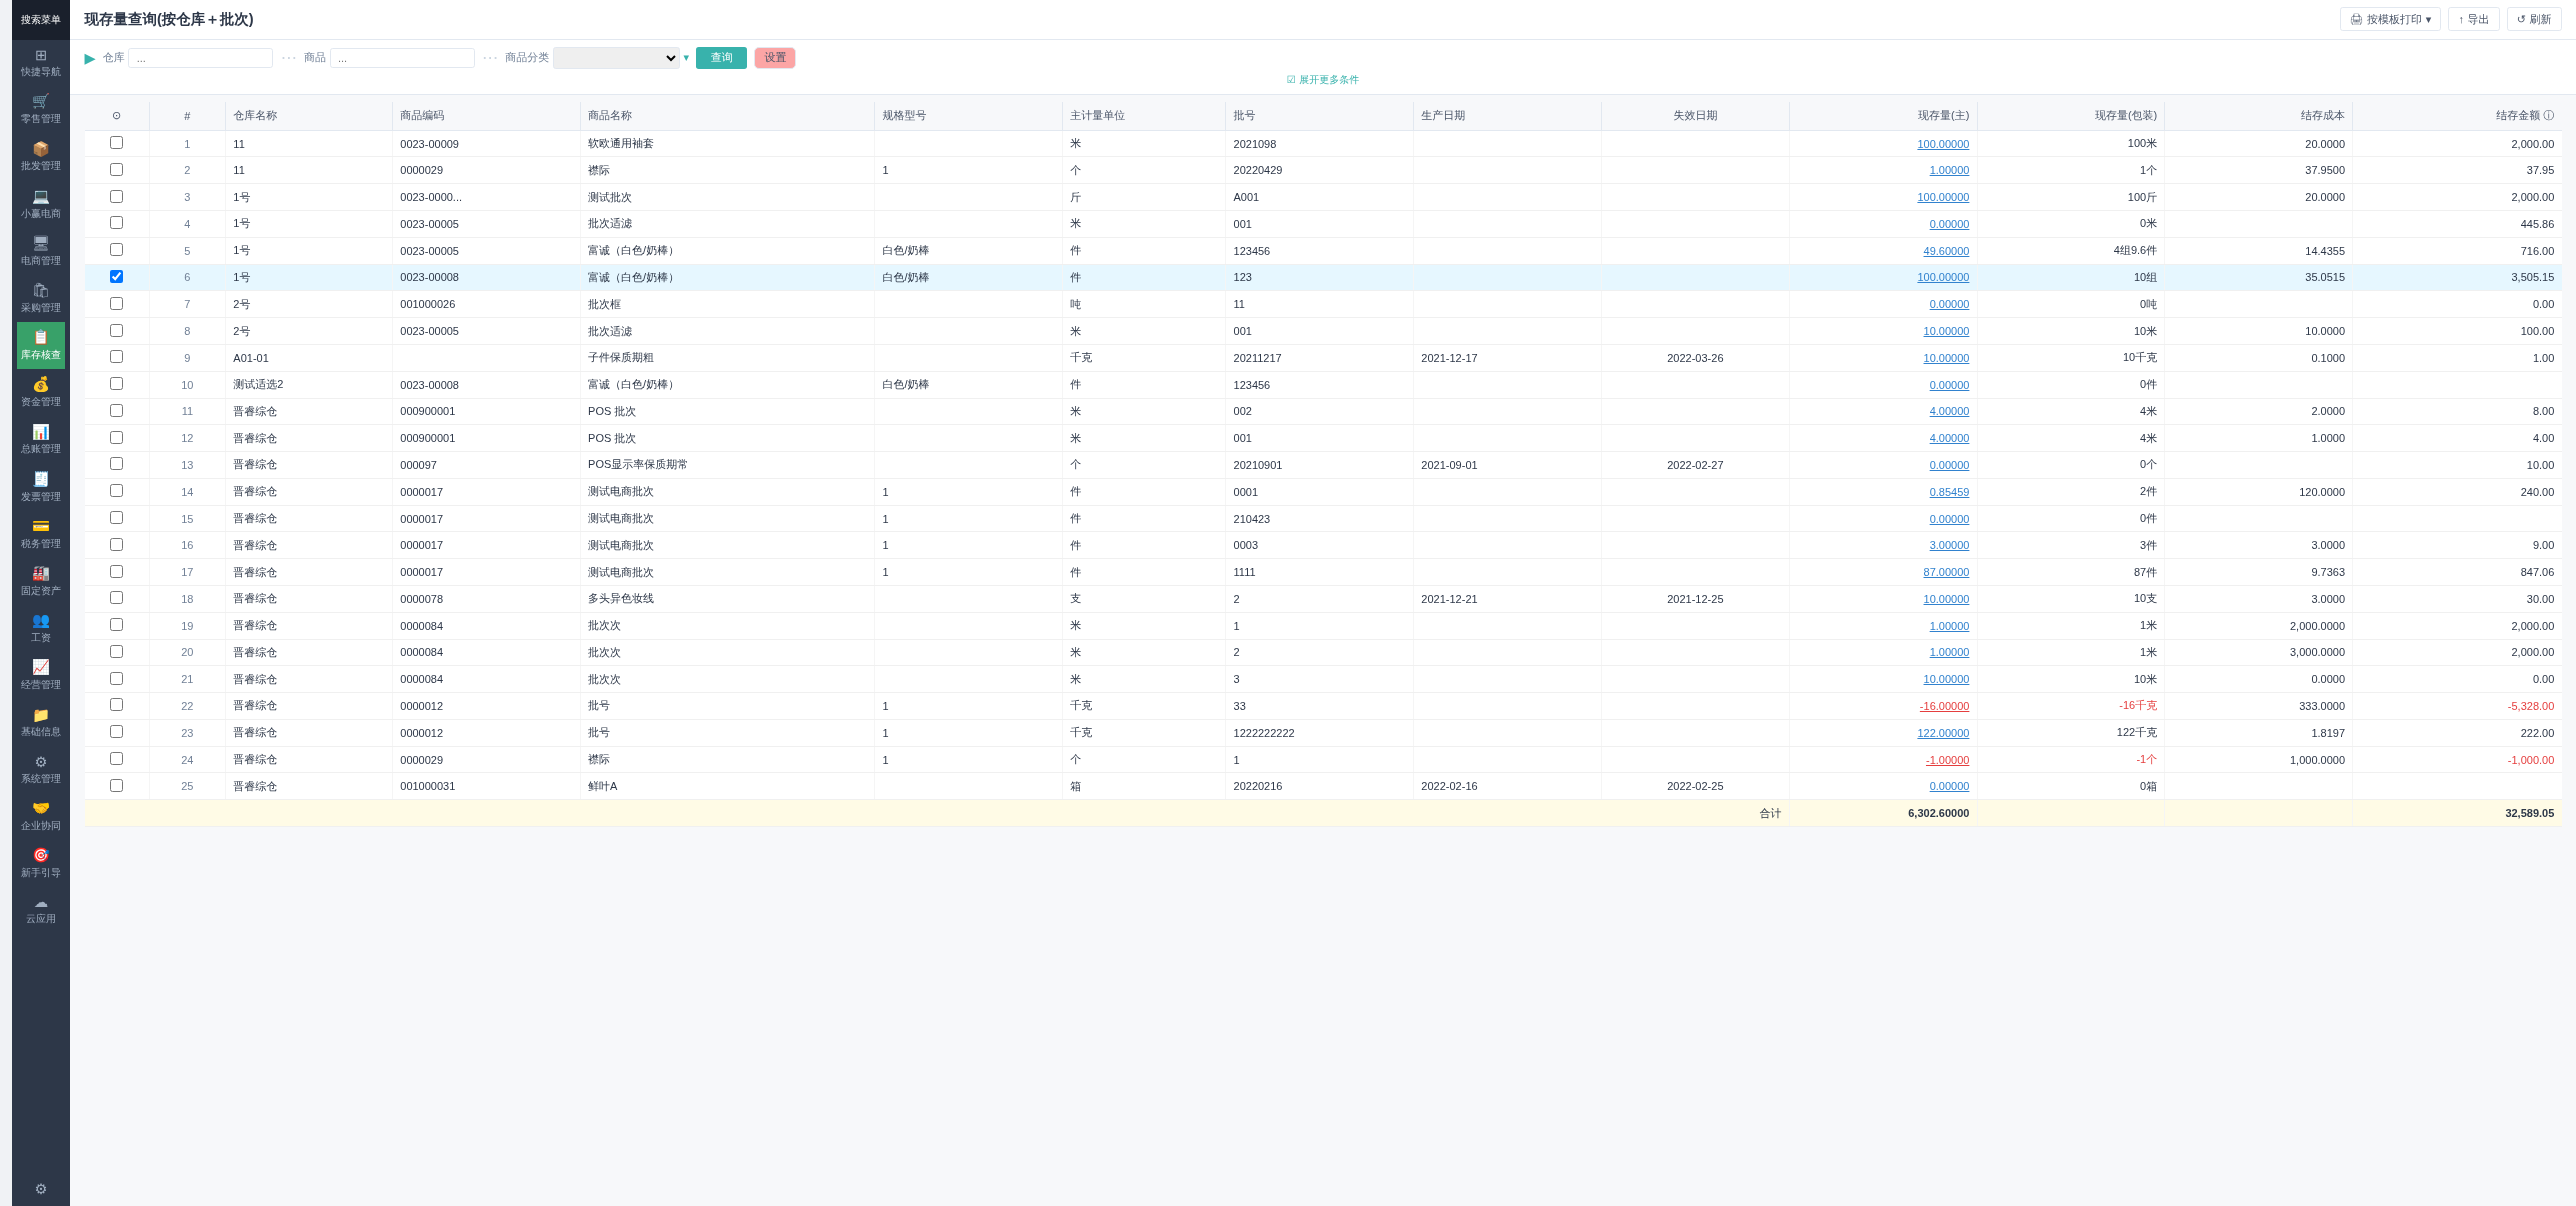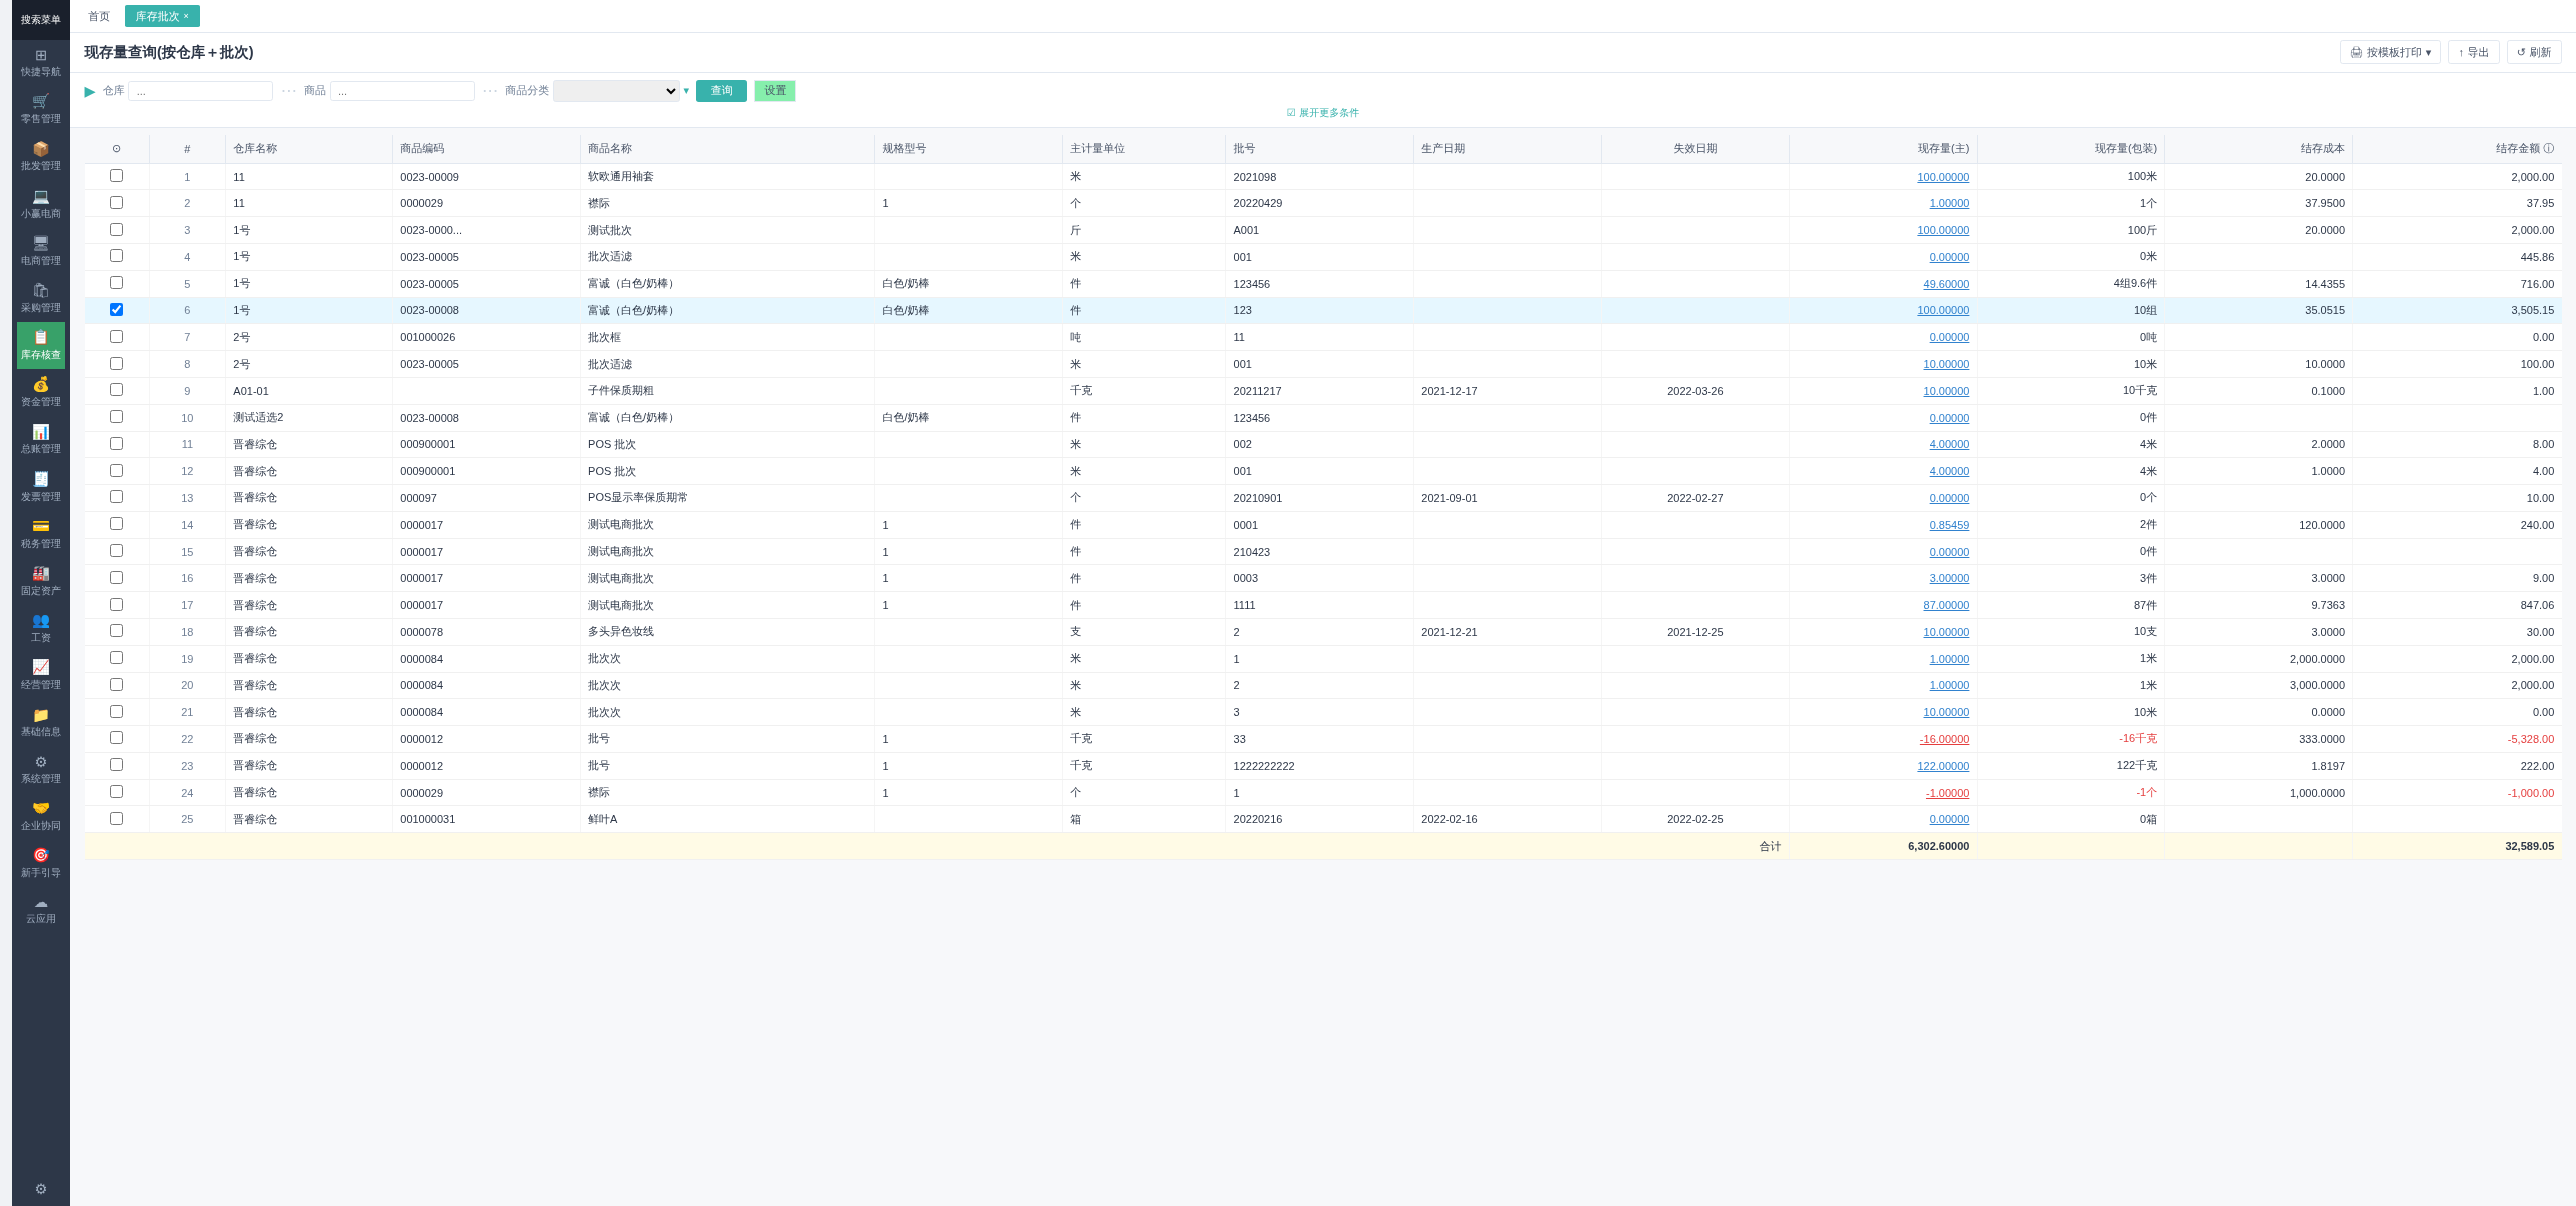--- a/index.html
+++ b/index.html
@@ -182,25 +182,25 @@
       padding: 2.7px 7.2px;
       font-size: 11px;
       width: 145px;
       outline: none;
     }
     .filter-sep {
       color: #cbd5e0;
       font-size: 16.3px;
     }
     .btn-set {
-      background: #86efac;
+      background: #fca5a5;
       border: 0.9px solid #e2e8f0;
       color: #4a5568;
       padding: 2.7px 9px;
-      border-radius: 0;
+      border-radius: 5px;
       cursor: pointer;
       font-size: 11px;
     }
 
     
     .table-area {
       flex: 1;
       overflow: auto;
       padding: 7.2px 14.5px;
     }
@@ -363,27 +363,20 @@
         <span>云应用</span>
       </div>
     </div>
   <div class="sidebar-bottom">
     <div class="sidebar-gear">⚙</div>
   </div>
 </div>
 
 <div class="main-area">
 
-  <div class="top-nav">
-    <div class="nav-tab">首页</div>
-    <div class="nav-tab active">
-      <span>库存批次</span>
-      <span class="nav-close">×</span>
-    </div>
-  </div>
 
   <div class="page-content">
 
     <div class="page-header">
       <div class="page-title">现存量查询(按仓库＋批次)</div>
       <div class="header-actions">
         <button class="btn-action">
           <span>🖨</span>
           <span>按模板打印</span>
           <span>▾</span>

